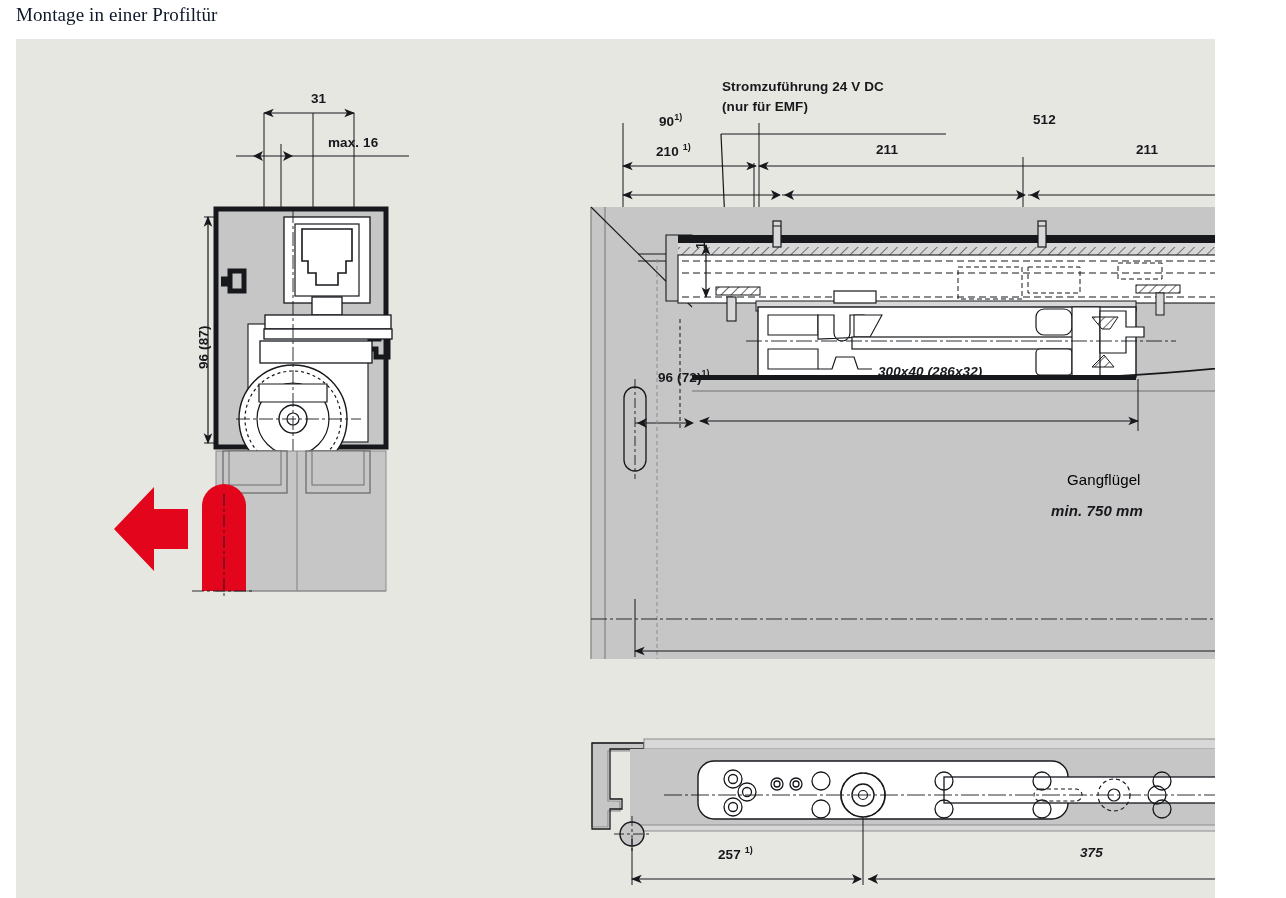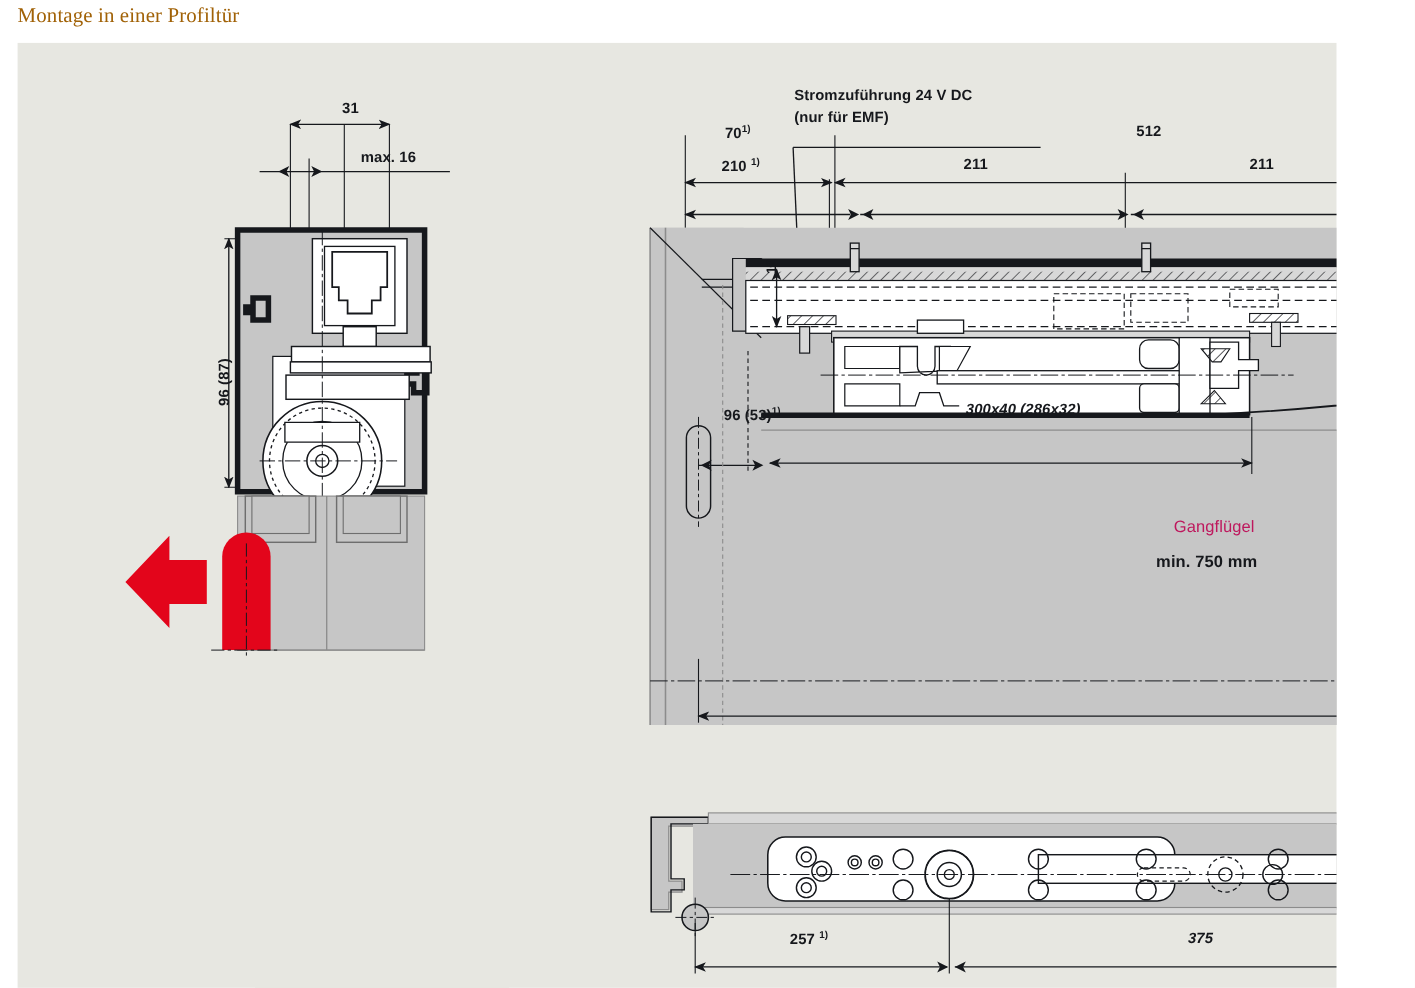--- a/index.html
+++ b/index.html
@@ -3,41 +3,41 @@
 <meta charset="utf-8">
 <style>
   html,body{margin:0;padding:0;background:#ffffff;}
   body{width:1286px;height:898px;overflow:hidden;font-family:"Liberation Sans",sans-serif;}
   #page{position:relative;width:1286px;height:898px;background:#ffffff;}
 
   
   #title{
     position:absolute;left:16px;top:4px;
     font-family:"Liberation Serif","DejaVu Serif",serif;
-    font-size:19px;color:#a16207;letter-spacing:.1px;white-space:nowrap;
+    font-size:19px;color:#0f172a;letter-spacing:.1px;white-space:nowrap;
   }
 
   
   #canvas{
     position:absolute;left:16px;top:39px;width:1199px;height:859px;
     background:#e7e7e1;overflow:hidden;
   }
   #canvas svg{position:absolute;left:0;top:0;display:block;}
 
   
   .lbl{
     position:absolute;
     font-family:"Liberation Sans",sans-serif;
     font-weight:bold;font-size:13.5px;color:#16181c;
     white-space:nowrap;letter-spacing:.1px;
   }
   .lbl.sm{font-size:12.5px;}
-  .lbl.big{font-size:15px;}
+  .lbl.big{font-size:15px;font-style:italic;}
   .lbl.vert{transform:rotate(-90deg);transform-origin:left top;}
-  .lbl.light{font-weight:normal;color:#be185d;font-size:15px;}
+  .lbl.light{font-weight:normal;color:#000000;font-size:15px;}
   .sup{font-size:9px;vertical-align:super;font-weight:bold;}
 </style>
 </head>
 <body>
 
 <div id="page">
 
   <div id="title">Montage in einer Profiltür</div>
 
   <div id="canvas">
@@ -351,37 +351,37 @@
     <div class="lbl" style="left:295px;top:52px;">31</div>
 
     <div class="lbl" style="left:312px;top:96px;">max. 16</div>
 
     <div class="lbl vert" style="left:180px;top:330px;">96 (87)</div>
 
     <div class="lbl" style="left:706px;top:40px;">Stromzuführung 24 V DC</div>
     <div class="lbl" style="left:706px;top:60px;">(nur für EMF)</div>
 
     <div class="lbl" style="left:643px;top:73px;">
-      <span>70</span><span class="sup">1)</span>
+      <span>90</span><span class="sup">1)</span>
     </div>
 
     <div class="lbl" style="left:640px;top:103px;">
       <span>210</span> <span class="sup">1)</span>
     </div>
 
     <div class="lbl" style="left:1017px;top:73px;">512</div>
 
     <div class="lbl" style="left:860px;top:103px;">211</div>
 
     <div class="lbl" style="left:1120px;top:103px;">211</div>
 
     <div class="lbl vert sm" style="left:678px;top:210px;">12</div>
 
     <div class="lbl" style="left:642px;top:329px;">
-      <span>96 (53)</span><span class="sup">1)</span>
+      <span>96 (72)</span><span class="sup">1)</span>
     </div>
 
     <div class="lbl" style="left:862px;top:325px;font-style:italic;">300x40 (286x32)</div>
 
     <div class="lbl light" style="left:1051px;top:432px;">Gangflügel</div>
     <div class="lbl big" style="left:1035px;top:463px;">min. 750 mm</div>
 
     <div class="lbl" style="left:702px;top:806px;">
       <span>257</span> <span class="sup">1)</span>
     </div>

